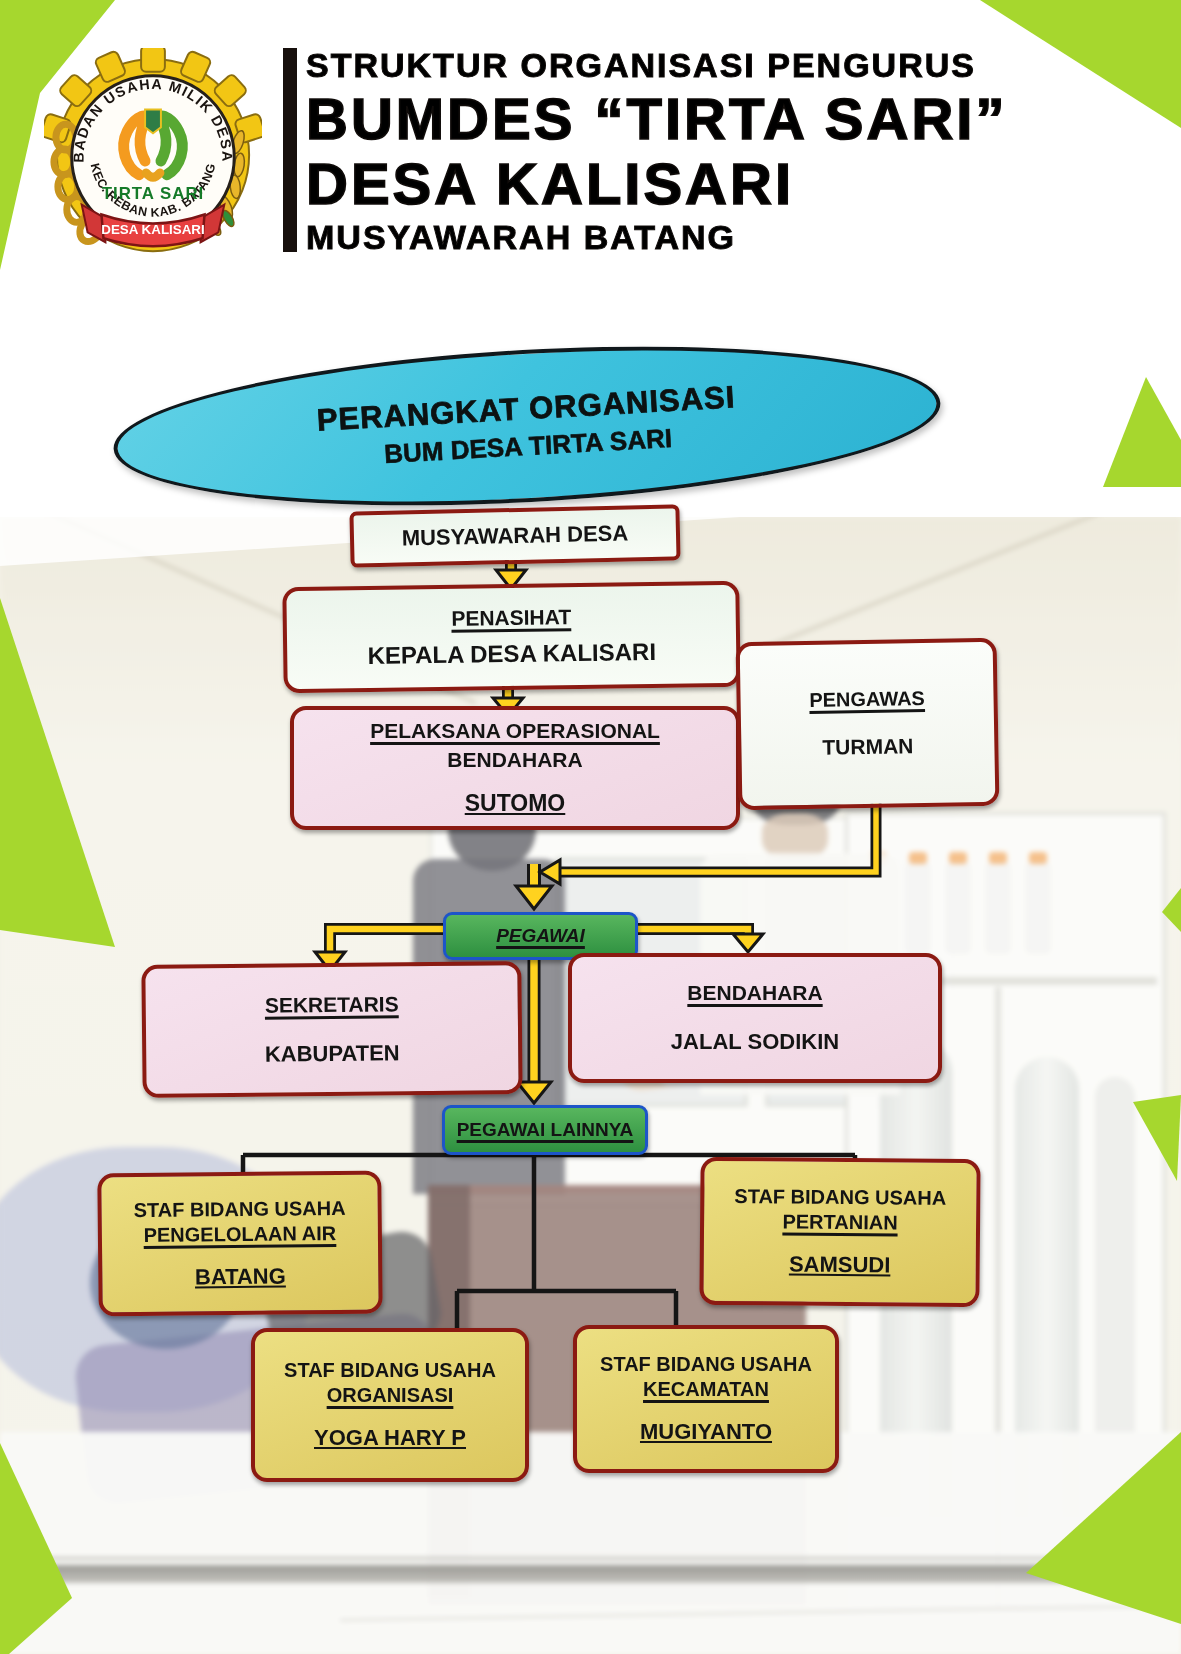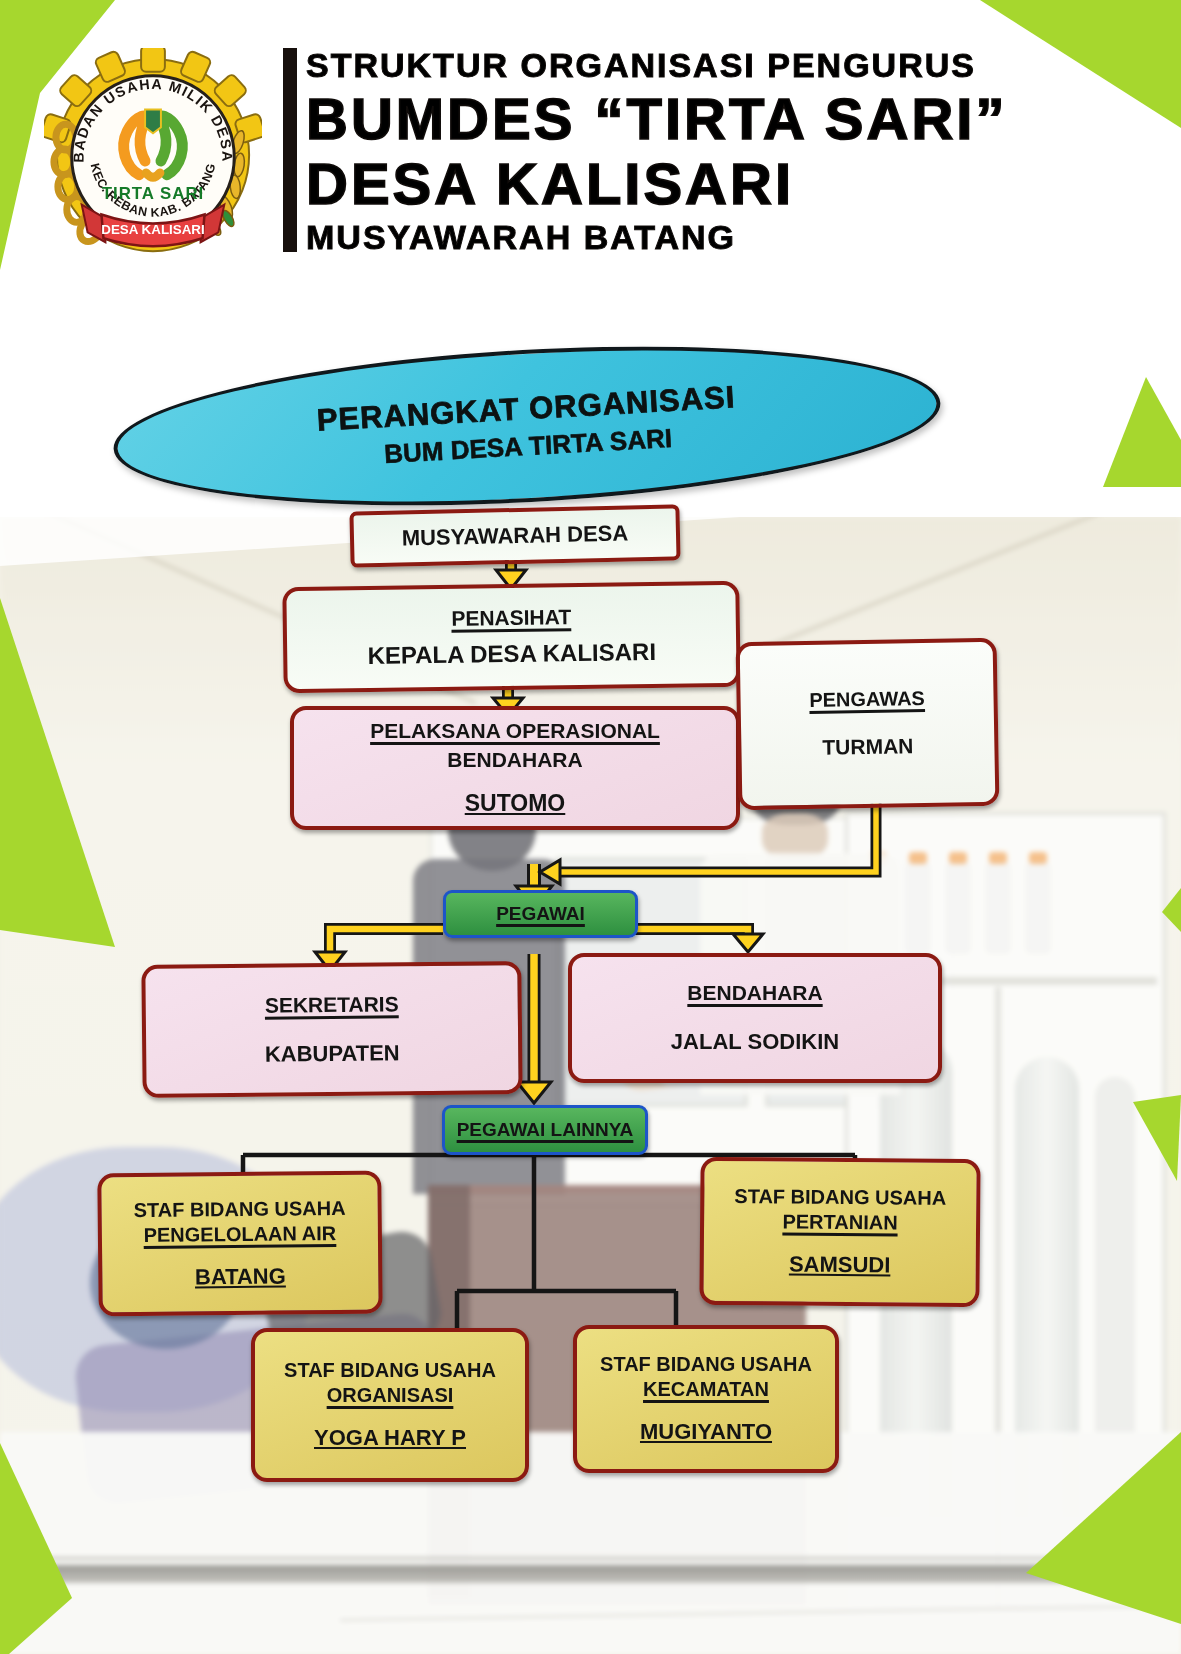--- a/index.html
+++ b/index.html
@@ -245,21 +245,21 @@
     <div class="role fs21">PELAKSANA OPERASIONAL</div>
     <div class="fs21" style="margin-top:2px;">BENDAHARA</div>
     <div class="fs23 gap16">SUTOMO</div>
   </div>
 
   <div class="box white" style="left:737px;top:640px;width:253px;height:160px;transform:rotate(-1deg);">
     <div class="role fs20">PENGAWAS</div>
     <div class="fs21 gap22">TURMAN</div>
   </div>
 
-  <div class="box gnode" style="left:443px;top:890px;width:189px;height:42px;">
+  <div class="box gnode" style="left:443px;top:912px;width:189px;height:42px;font-style:italic;">
     <div class="role fs19">PEGAWAI</div>
   </div>
 
   <div class="box pink" style="left:142px;top:963px;width:372px;height:125px;transform:rotate(-0.6deg);">
     <div class="role fs21">SEKRETARIS</div>
     <div class="fs22 gap22">KABUPATEN</div>
   </div>
 
   <div class="box gnode" style="left:442px;top:1105px;width:200px;height:44px;">
     <div class="role fs19">PEGAWAI LAINNYA</div>

